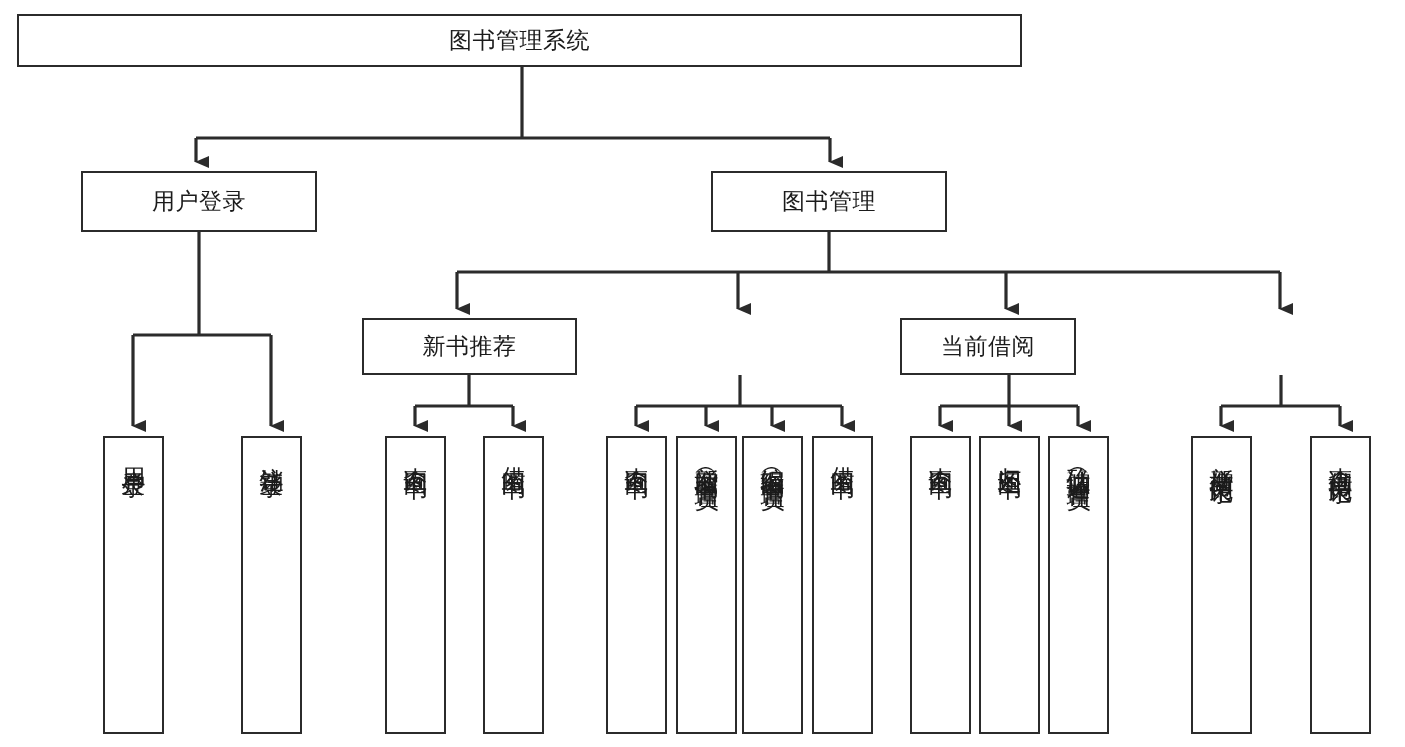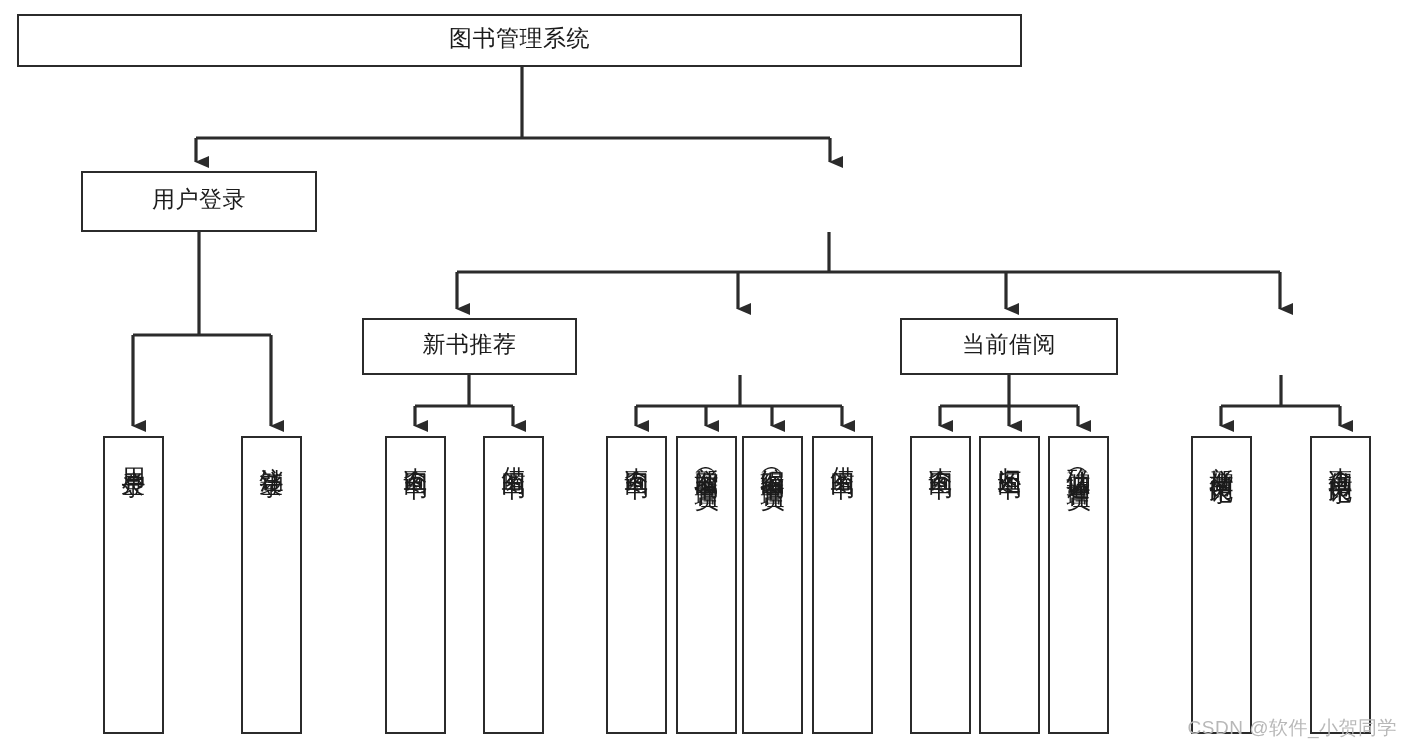--- a/index.html
+++ b/index.html
@@ -40,21 +40,20 @@
     display: block;
     text-align: center;
     line-height: 1.18;
     color: #1b1b1b;
     letter-spacing: 0.5px;
   }
   
   .node.horiz .node-label {
     font-size: 23px;
     writing-mode: horizontal-tb;
-    font-family: Liberation Mono, monospace;
   }
   .node.root .node-label {
     font-size: 23px;
   }
   
   .node.vert {
     align-items: flex-start;
     justify-content: center;
     padding-top: 10px;
   }
@@ -132,25 +131,28 @@
     </g>
   </svg>
 
   <div class="node root horiz" style="left:17px; top:14px; width:1005px; height:53px;">
     <span class="node-label">图书管理系统</span>
   </div>
 
   <div class="node horiz" style="left:81px; top:171px; width:236px; height:61px;">
     <span class="node-label">用户登录</span>
   </div>
+  <div class="node horiz" style="left:711px; top:171px; width:236px; height:61px;">
+    <span class="node-label">图书管理</span>
+  </div>
 
   <div class="node horiz" style="left:362px; top:318px; width:215px; height:57px;">
     <span class="node-label">新书推荐</span>
   </div>
-  <div class="node horiz" style="left:900px; top:318px; width:218px; height:57px;">
+  <div class="node horiz" style="left:900px; top:318px; width:176px; height:57px;">
     <span class="node-label">当前借阅</span>
   </div>
 
   <div class="node vert" style="left:103px; top:436px; width:61px; height:298px;">
     <span class="node-label">用户登录</span>
   </div>
   <div class="node vert" style="left:241px; top:436px; width:61px; height:298px;">
     <span class="node-label">注销登录</span>
   </div>
 
@@ -184,15 +186,14 @@
     <span class="node-label">确认归还（管理员）</span>
   </div>
 
   <div class="node vert" style="left:1191px; top:436px; width:61px; height:298px;">
     <span class="node-label">新增借阅记录</span>
   </div>
   <div class="node vert" style="left:1310px; top:436px; width:61px; height:298px;">
     <span class="node-label">查询借阅记录</span>
   </div>
 
-  <div id="watermark">CSDN @软件_小贺同学</div>
 
 </div>
 
 </body></html>

